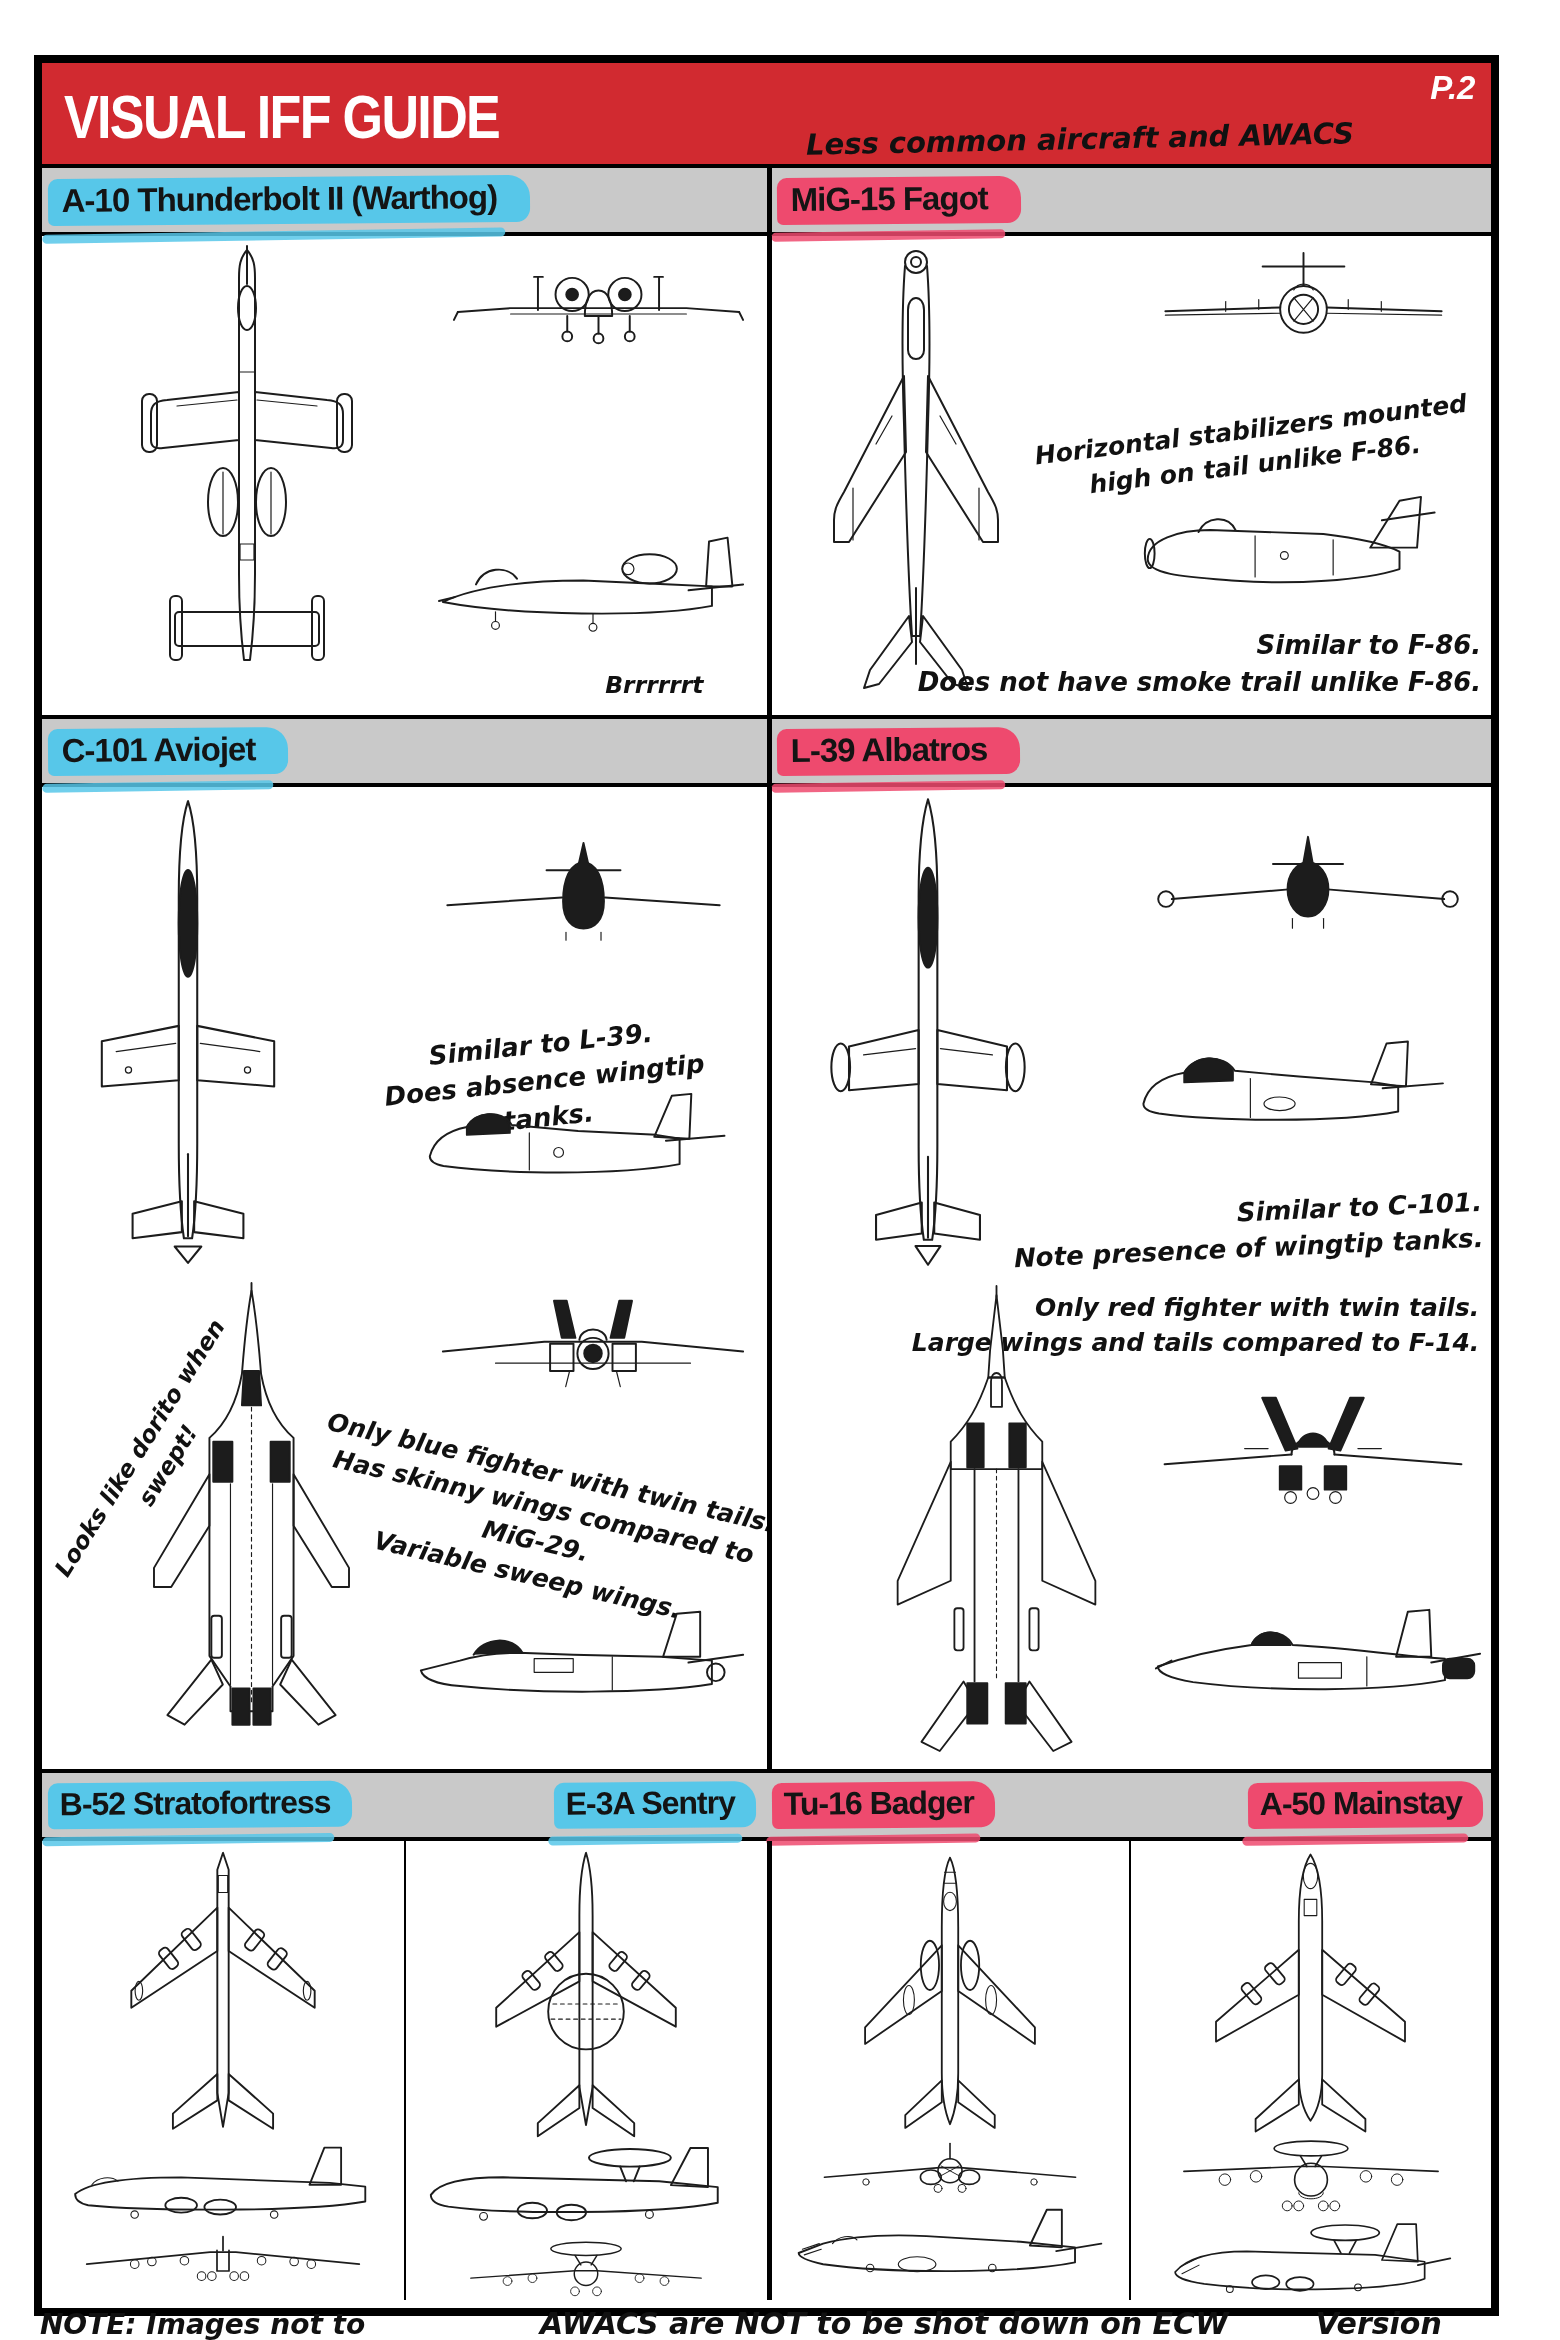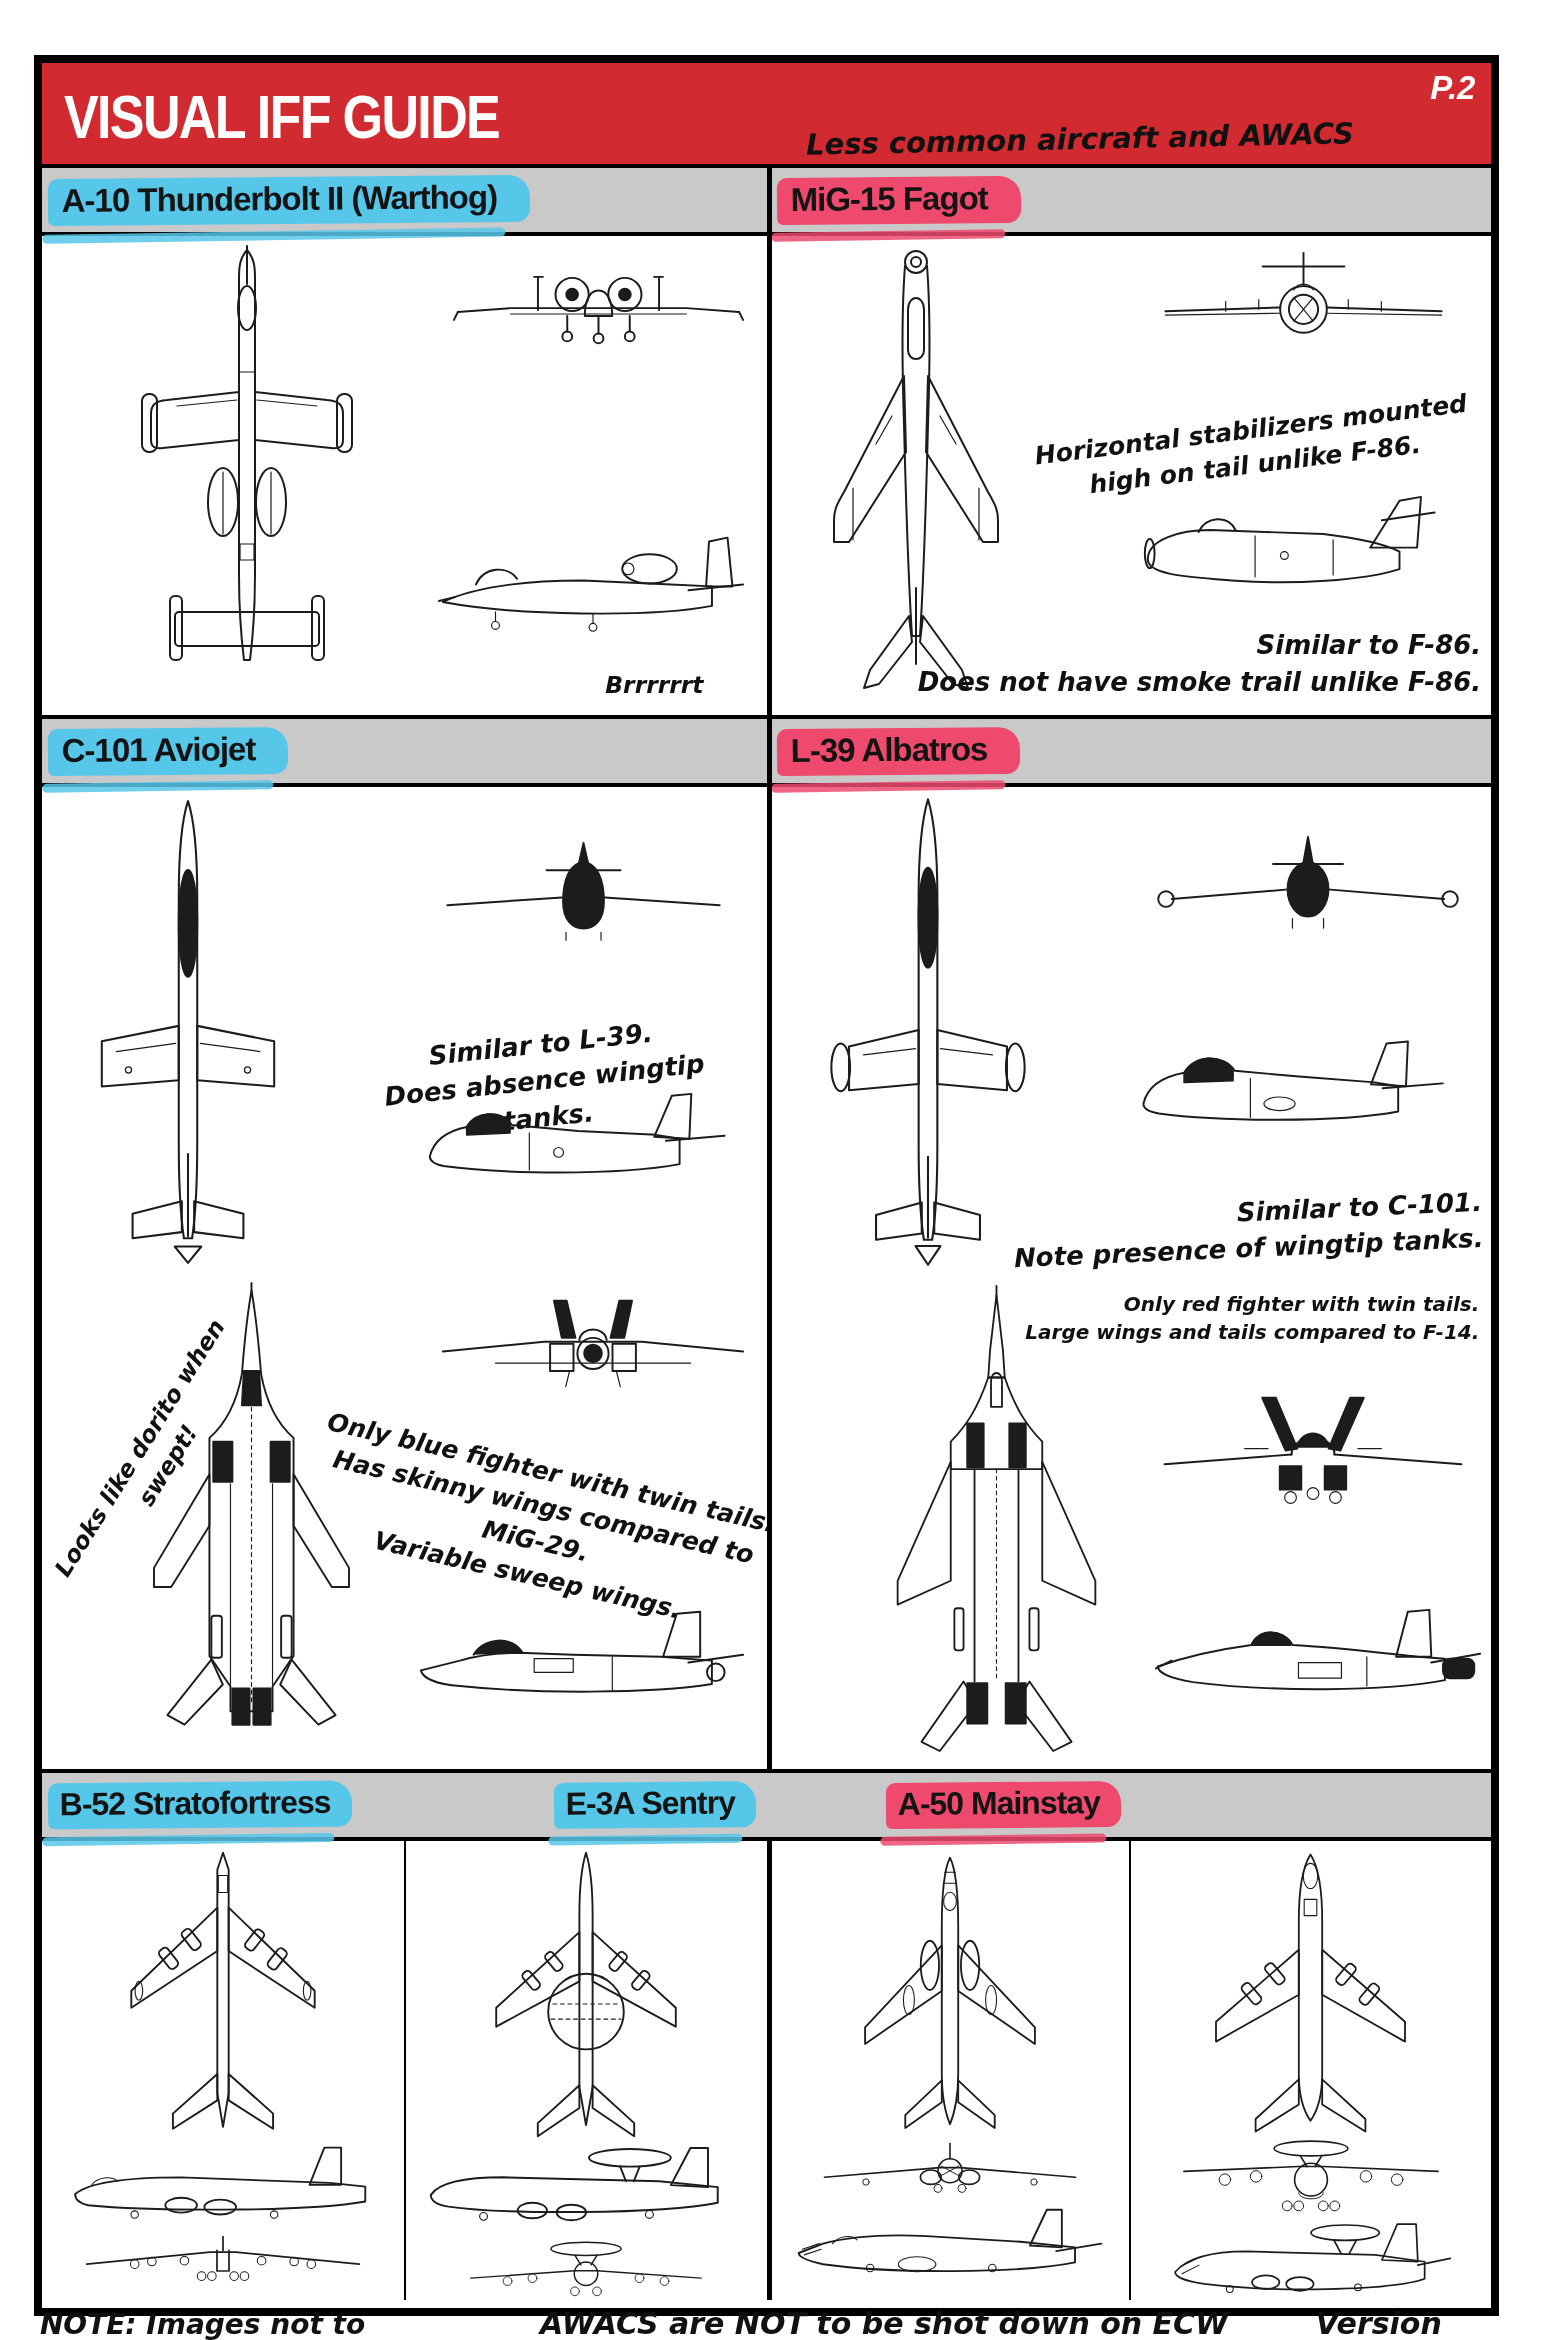--- a/index.html
+++ b/index.html
@@ -301,21 +301,21 @@
           <path d="M58,56 C68,38 98,36 108,54" class="blk"></path>
           <path d="M252,58 L266,14 L290,12 L290,58 Z"></path>
           <line x1="278" y1="64" x2="334" y2="56"></line>
           <circle cx="306" cy="74" r="9"></circle>
           <rect x="120" y="60" width="40" height="14" class="thin"></rect>
           <line x1="200" y1="58" x2="200" y2="92" class="thin"></line>
         </svg>
       </div>
 
       <div class="cell">
-        <div class="note ra" style="right:11.7px;top:11.7px;font-size:20px;">Only red fighter with twin tails.
+        <div class="note ra" style="right:11.7px;top:11.7px;font-size:25px;">Only red fighter with twin tails.
 Large wings and tails compared to F-14.</div>
         <svg class="v draw" style="left:83px;top:7.8px;" width="283" height="476" viewBox="0 0 240 520">
           <line x1="120" y1="0" x2="120" y2="12"></line>
           <path d="M120,10 L113,70 L111,100 L129,100 L127,70 Z"></path>
           <path d="M114,104 C114,92 126,92 126,104 L126,132 L114,132 Z"></path>
           <path d="M111,100 C100,132 88,152 70,170 L70,200 L170,200 L170,170 C152,152 140,132 129,100 Z"></path>
           <rect x="88" y="150" width="18" height="48" class="blk"></rect>
           <rect x="134" y="150" width="18" height="48" class="blk"></rect>
           <path d="M70,192 L12,322 L12,348 L70,322 Z"></path>
           <path d="M170,192 L228,322 L228,348 L170,322 Z"></path>
@@ -355,20 +355,23 @@
       </div>
     </div>
 
     <div class="bar">
       <div class="q">
         <span class="hl blue"><span>B-52 Stratofortress</span></span>
       </div>
       <div class="q end">
         <span class="hl blue" style="margin-right:9.8px;"><span>E-3A Sentry</span></span>
       </div>
+      <div class="q">
+        <span class="hl red"><span>Tu-16 Badger</span></span>
+      </div>
       <div class="q end">
         <span class="hl red" style="margin-right:7.8px;"><span>A-50 Mainstay</span></span>
       </div>
     </div>
 
     <div class="row r4">
 
       <div class="quarter">
         <svg class="draw" width="224" height="293" viewBox="0 0 230 310">
           <path d="M115,4 L109,22 L109,258 L115,294 L121,258 L121,22 Z"></path>

